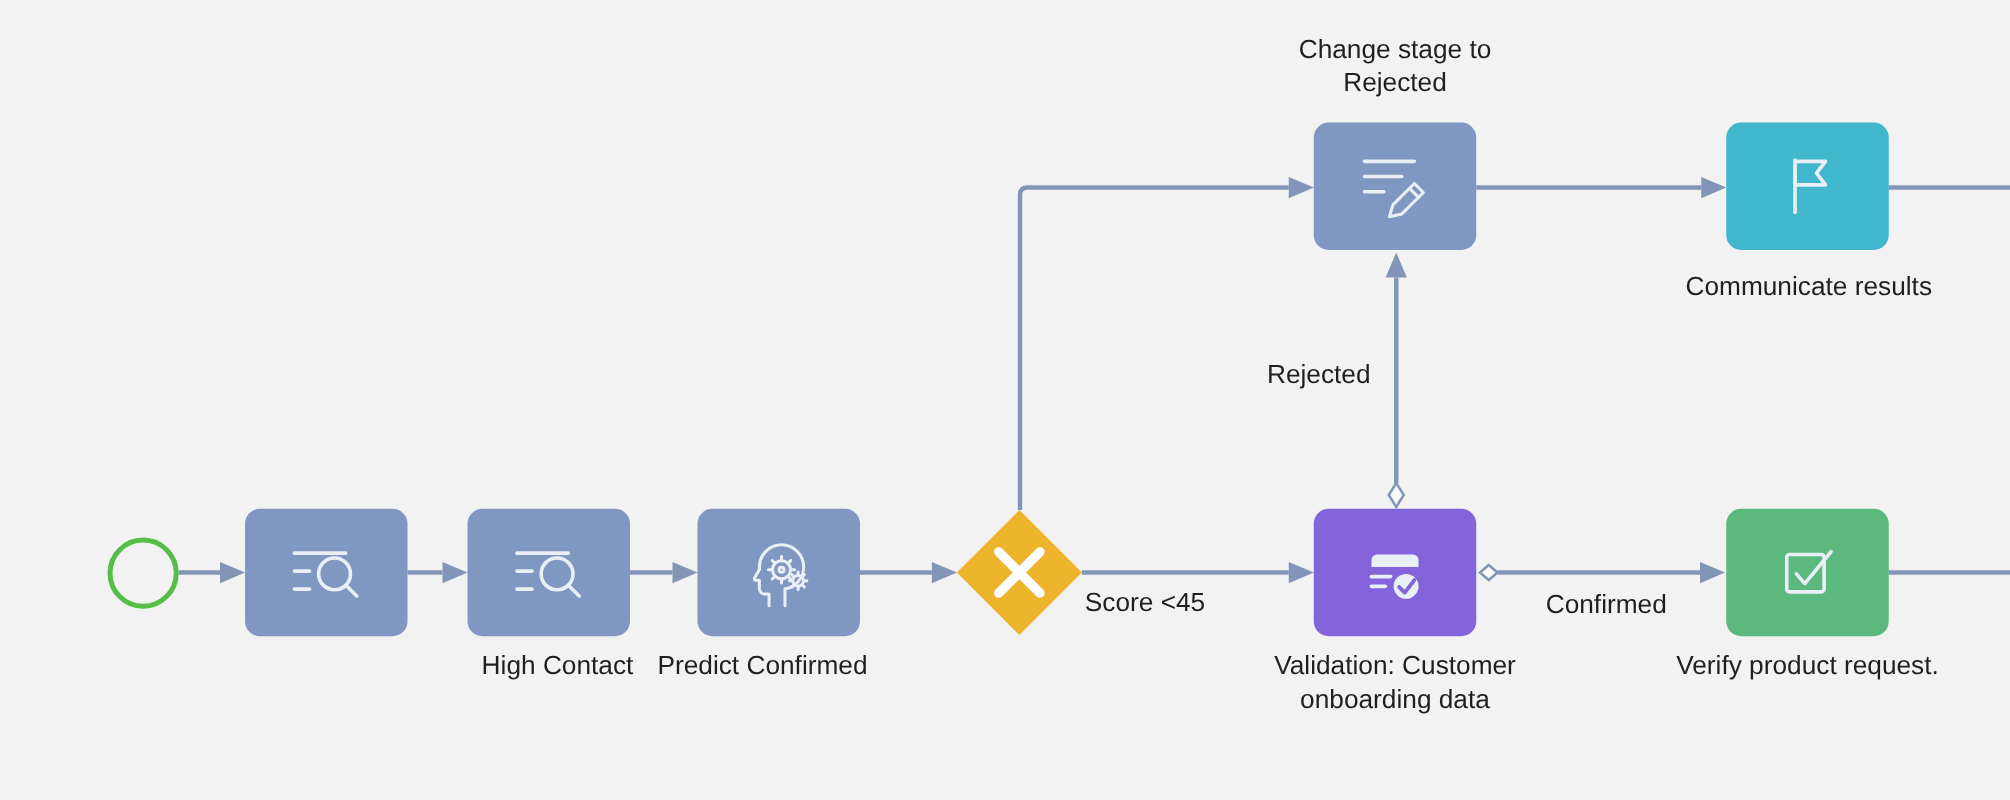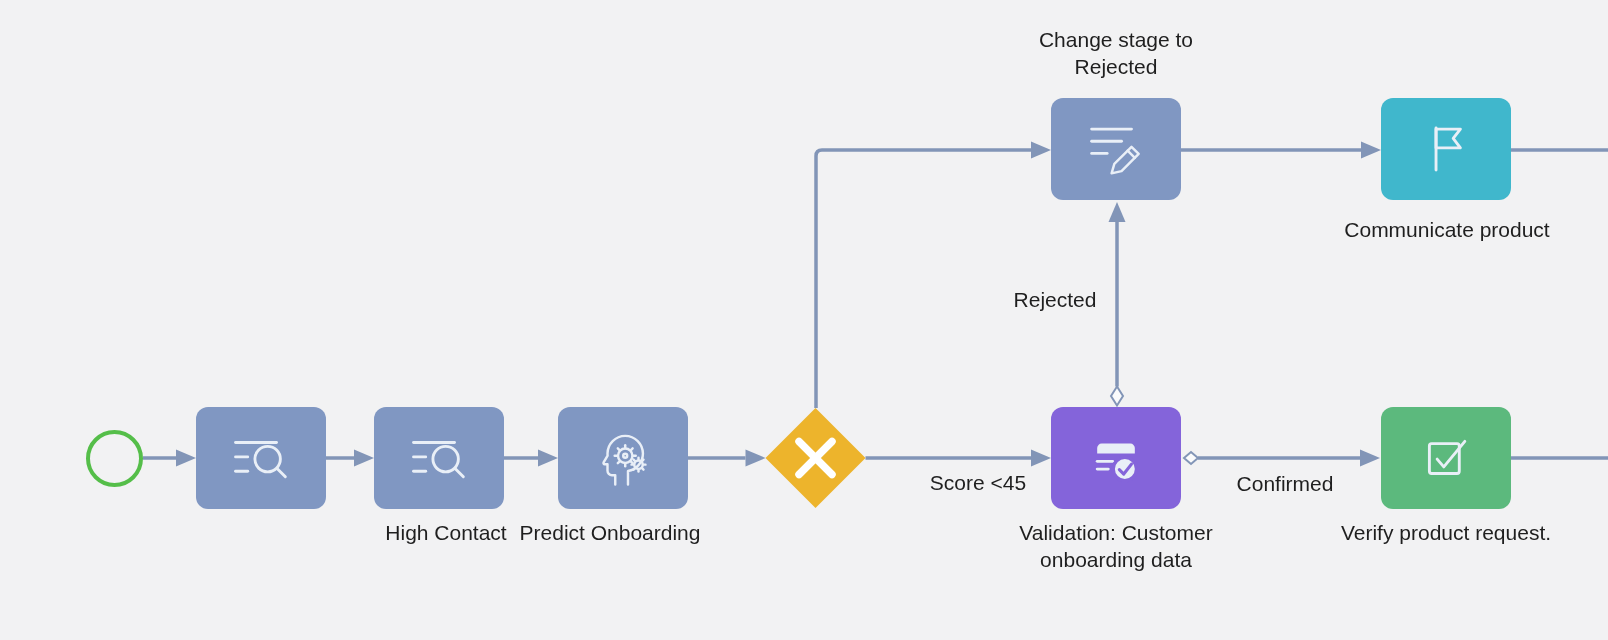--- a/index.html
+++ b/index.html
@@ -178,34 +178,34 @@
     <svg class="icon" width="62" height="62" viewBox="0 0 56 56">
       <rect class="s" x="13" y="15" width="27" height="27" rx="2"></rect>
       <polyline class="s" points="20,29 26,36 45,13"></polyline>
     </svg>
   </div>
 
   <div class="caption" style="left:446px;top:519px;">
     <div>High Contact</div>
   </div>
   <div class="caption" style="left:610px;top:519px;">
-    <div>Predict Onboarding</div>
+    <div>Predict Confirmed</div>
   </div>
   <div class="caption" style="left:1116px;top:26px;">
     <div>Change stage to</div>
     <div>Rejected</div>
   </div>
   <div class="caption" style="left:1447px;top:216px;">
-    <div>Communicate product</div>
+    <div>Communicate results</div>
   </div>
   <div class="caption" style="left:1116px;top:519px;">
     <div>Validation: Customer</div>
     <div>onboarding data</div>
   </div>
   <div class="caption" style="left:1446px;top:519px;">
     <div>Verify product request.</div>
   </div>
 
   <div class="edge-label" style="left:1055px;top:286px;">Rejected</div>
-  <div class="edge-label" style="left:978px;top:469px;text-align:center;">Score &lt;45</div>
+  <div class="edge-label" style="left:916px;top:469px;text-align:center;">Score &lt;45</div>
   <div class="edge-label" style="left:1285px;top:470px;">Confirmed</div>
 
 </div>
 
 </body></html>

